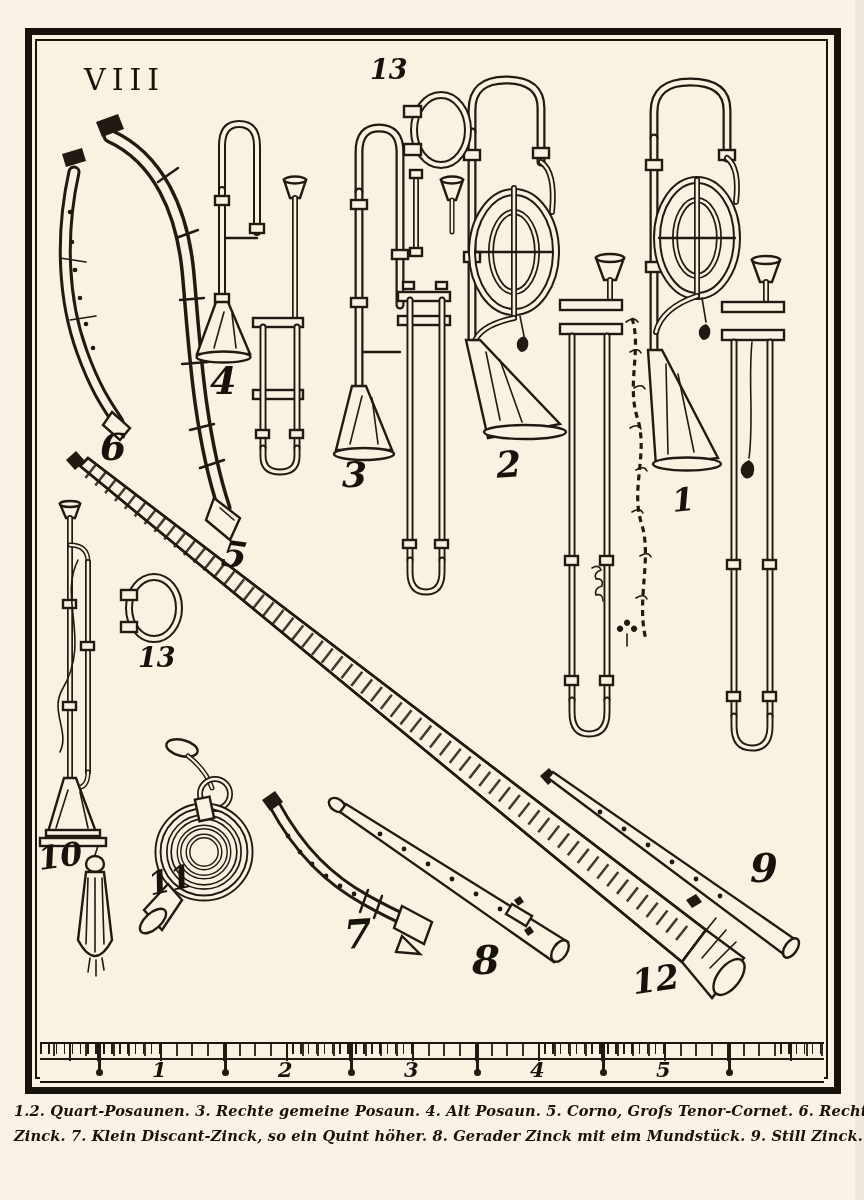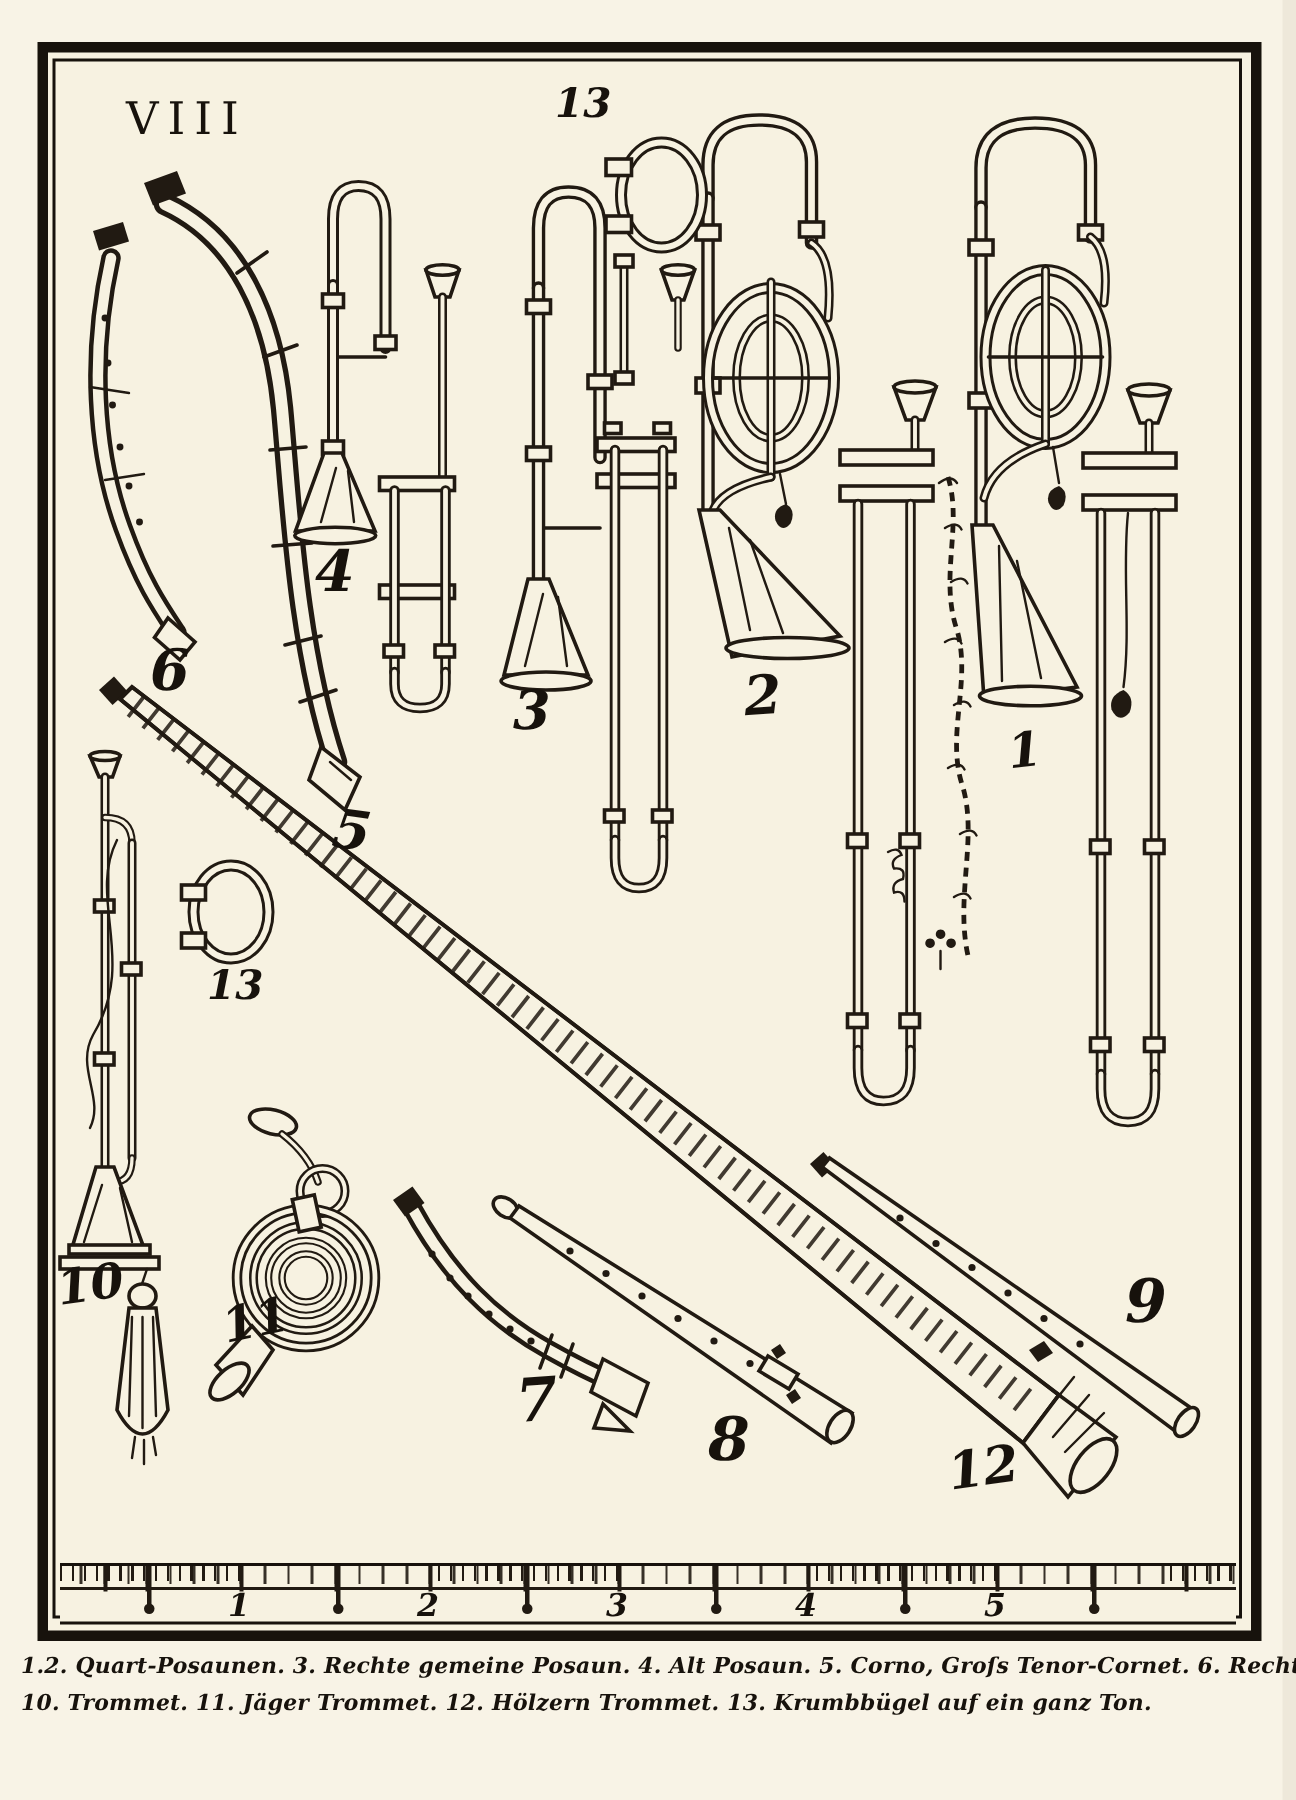--- a/index.html
+++ b/index.html
@@ -402,14 +402,14 @@
   <span class="r-drop" style="left:688px"></span>
   <span class="r-num" style="left:112px">1</span>
   <span class="r-num" style="left:238px">2</span>
   <span class="r-num" style="left:364px">3</span>
   <span class="r-num" style="left:490px">4</span>
   <span class="r-num" style="left:616px">5</span>
 </div>
 
 <div class="caption">
   <div>1.2. Quart-Posaunen. 3. Rechte gemeine Posaun. 4. Alt Posaun. 5. Corno, Groſs Tenor-Cornet. 6. Rechte Chor-</div>
-  <div>10. Trommet. 11. Jäger Trommet. 12. Hölzern Trommet. 13. Krumbbügel auf ein ganz Ton.</div>
+  <div>Zinck. 7. Klein Discant-Zinck, so ein Quint höher. 8. Gerader Zinck mit eim Mundstück. 9. Still Zinck.</div>
 </div>
 
 </body></html>

